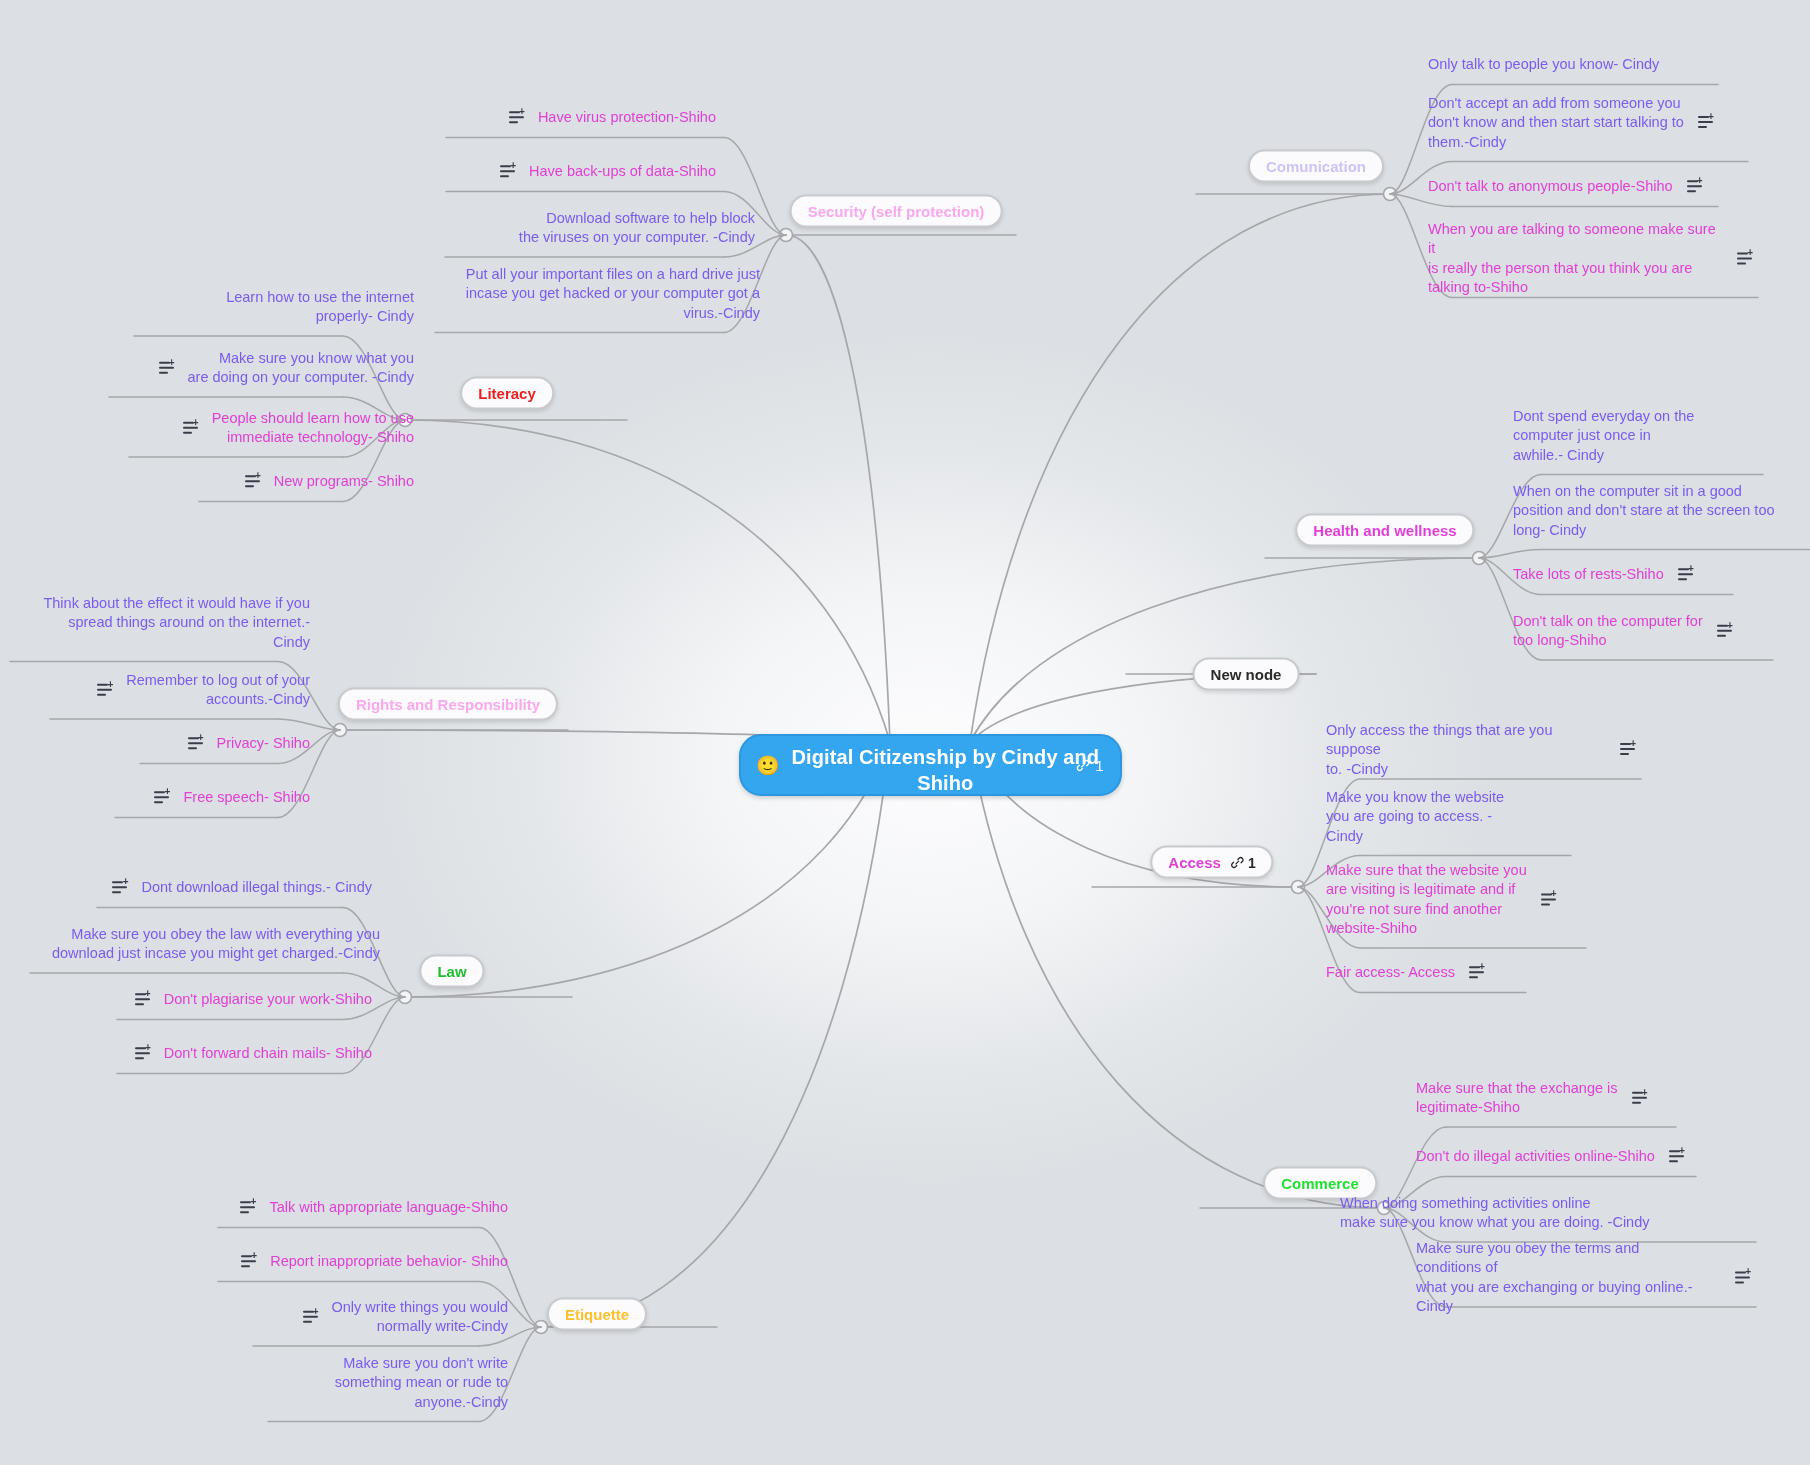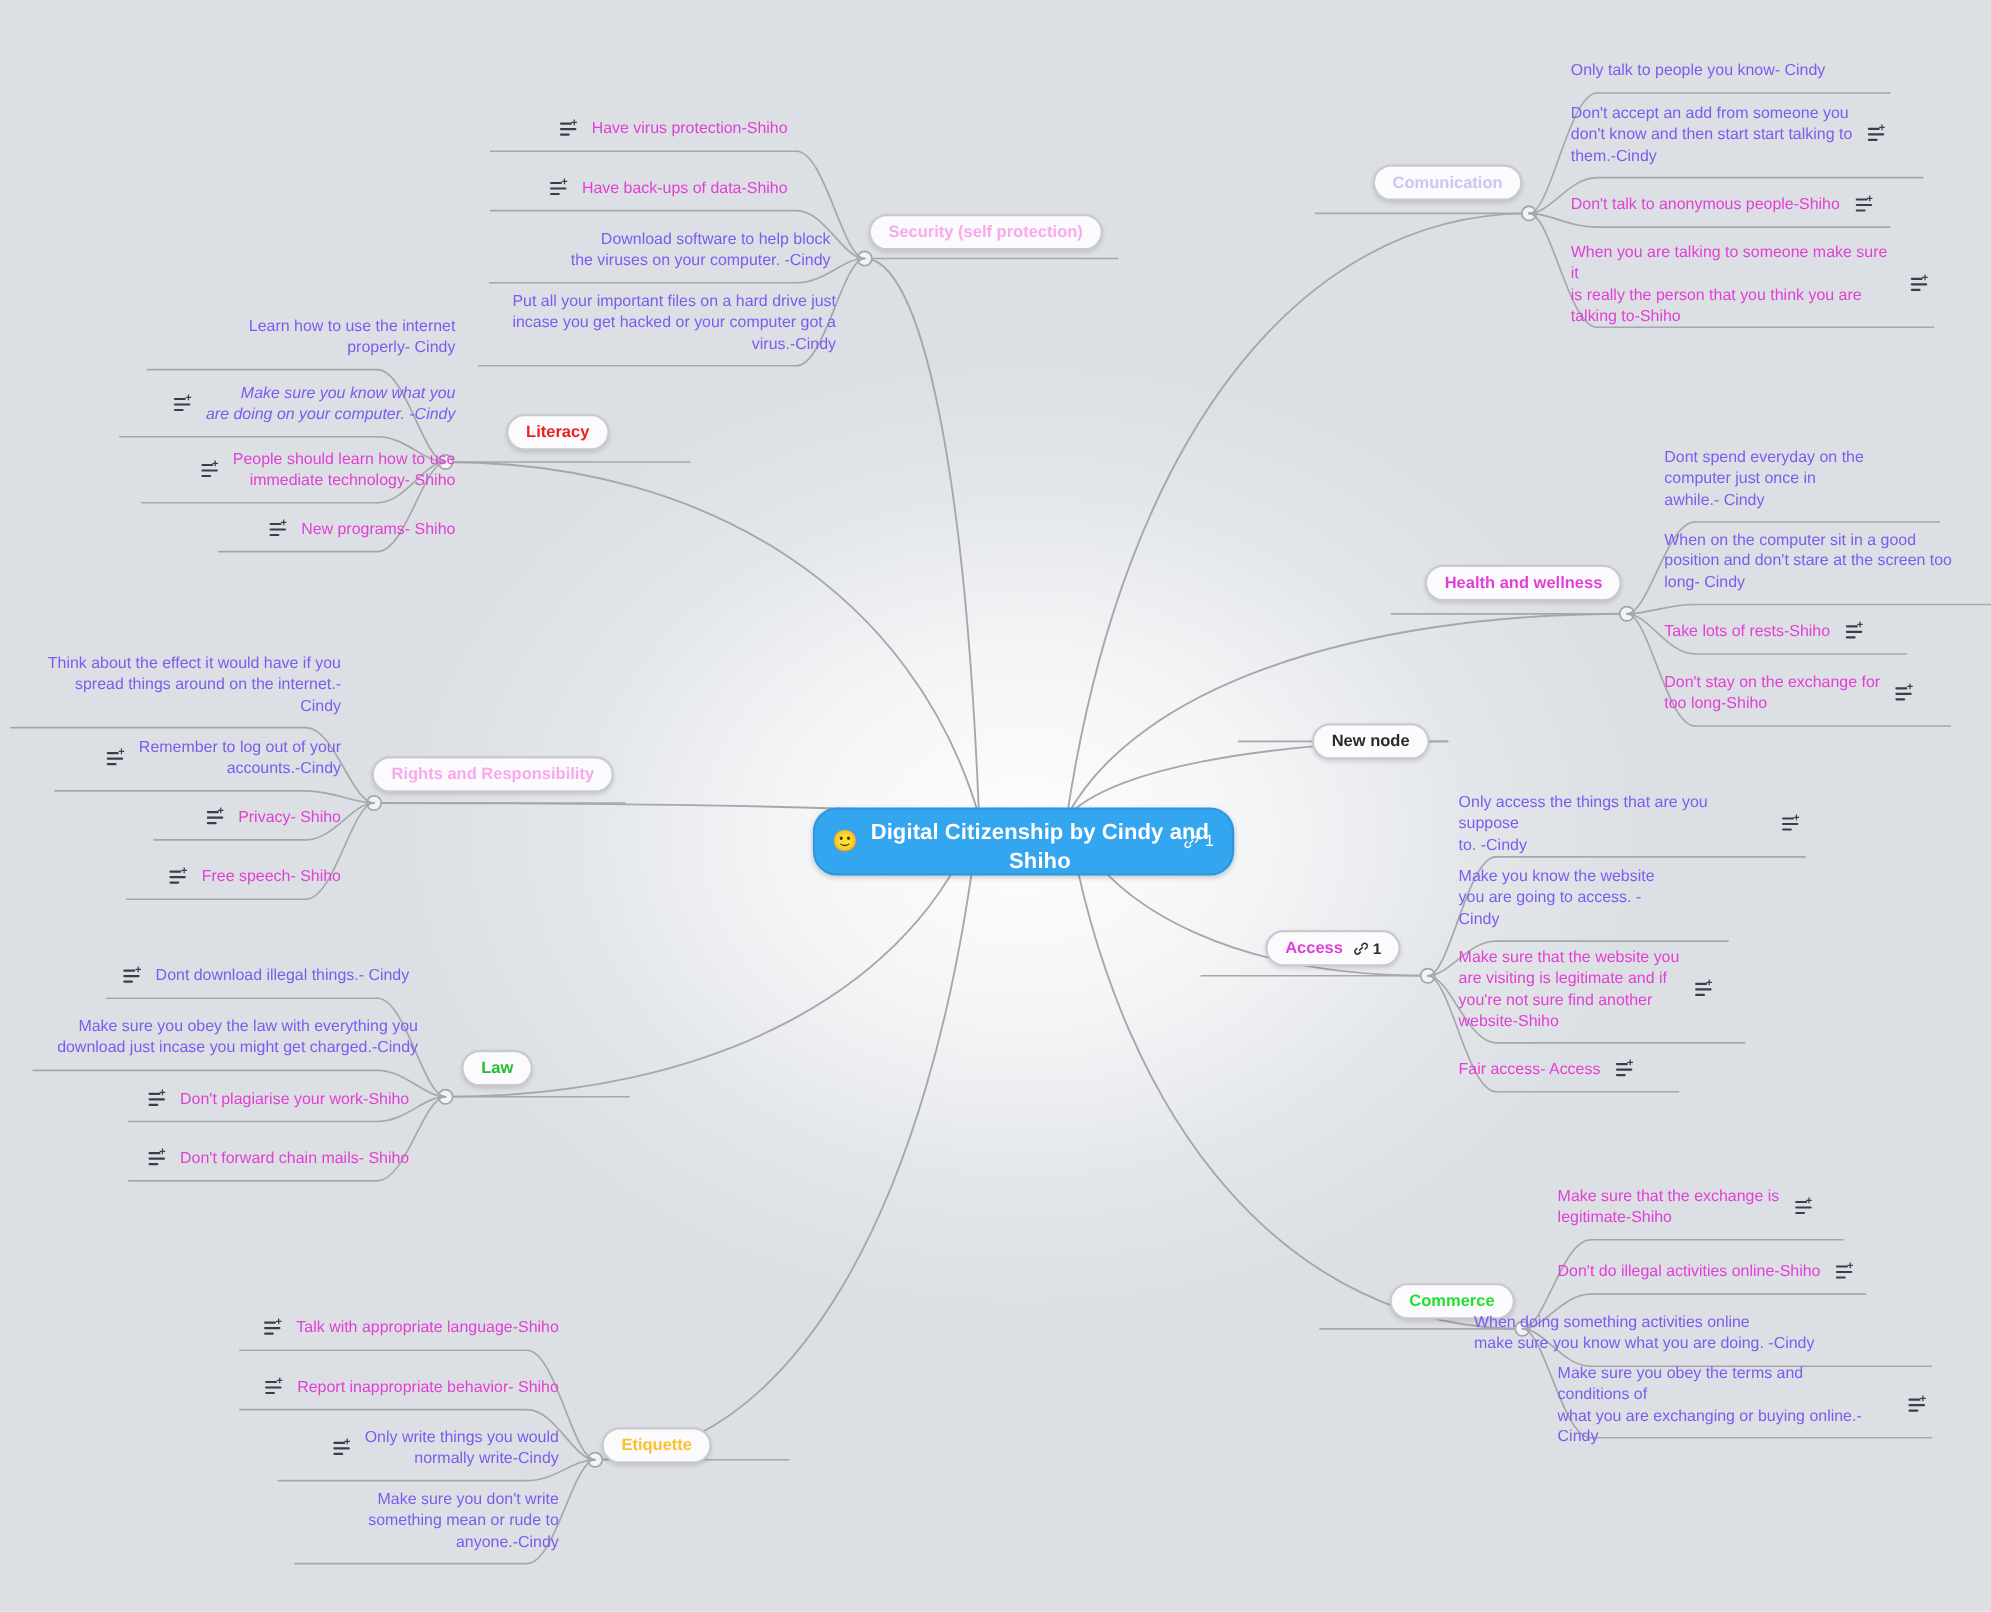--- a/index.html
+++ b/index.html
@@ -242,21 +242,21 @@
         <span class="leaf-text" style="color: rgb(123, 92, 240);">Learn how to use the internet
 properly- Cindy</span>
       </div>
       <div class="leaf r-align" style="top: 368px; left: 115px; width: 299px;">
         <span class="note-icon">
           <i></i>
           <i></i>
           <i></i>
           <b>+</b>
         </span>
-        <span class="leaf-text" style="color: rgb(123, 92, 240); font-style: italic;">Make sure you know what you
+        <span class="leaf-text" style="color: rgb(123, 92, 240);">Make sure you know what you
 are doing on your computer. -Cindy</span>
       </div>
       <div class="leaf r-align" style="top: 428px; left: 135px; width: 279px;">
         <span class="note-icon">
           <i></i>
           <i></i>
           <i></i>
           <b>+</b>
         </span>
         <span class="leaf-text" style="color: rgb(226, 63, 214);">People should learn how to use
@@ -430,21 +430,21 @@
       <div class="leaf" style="top: 575px; left: 1513px; width: 214px;">
         <span class="leaf-text" style="color: rgb(226, 63, 214);">Take lots of rests-Shiho</span>
         <span class="note-icon">
           <i></i>
           <i></i>
           <i></i>
           <b>+</b>
         </span>
       </div>
       <div class="leaf" style="top: 631px; left: 1513px; width: 254px;">
-        <span class="leaf-text" style="color: rgb(226, 63, 214);">Don't stay on the exchange for
+        <span class="leaf-text" style="color: rgb(226, 63, 214);">Don't talk on the computer for
 too long-Shiho</span>
         <span class="note-icon">
           <i></i>
           <i></i>
           <i></i>
           <b>+</b>
         </span>
       </div>
       <div class="pill" style="left: 1246px; top: 674px;">
         <span style="color: rgb(42, 42, 42);">New node</span>

